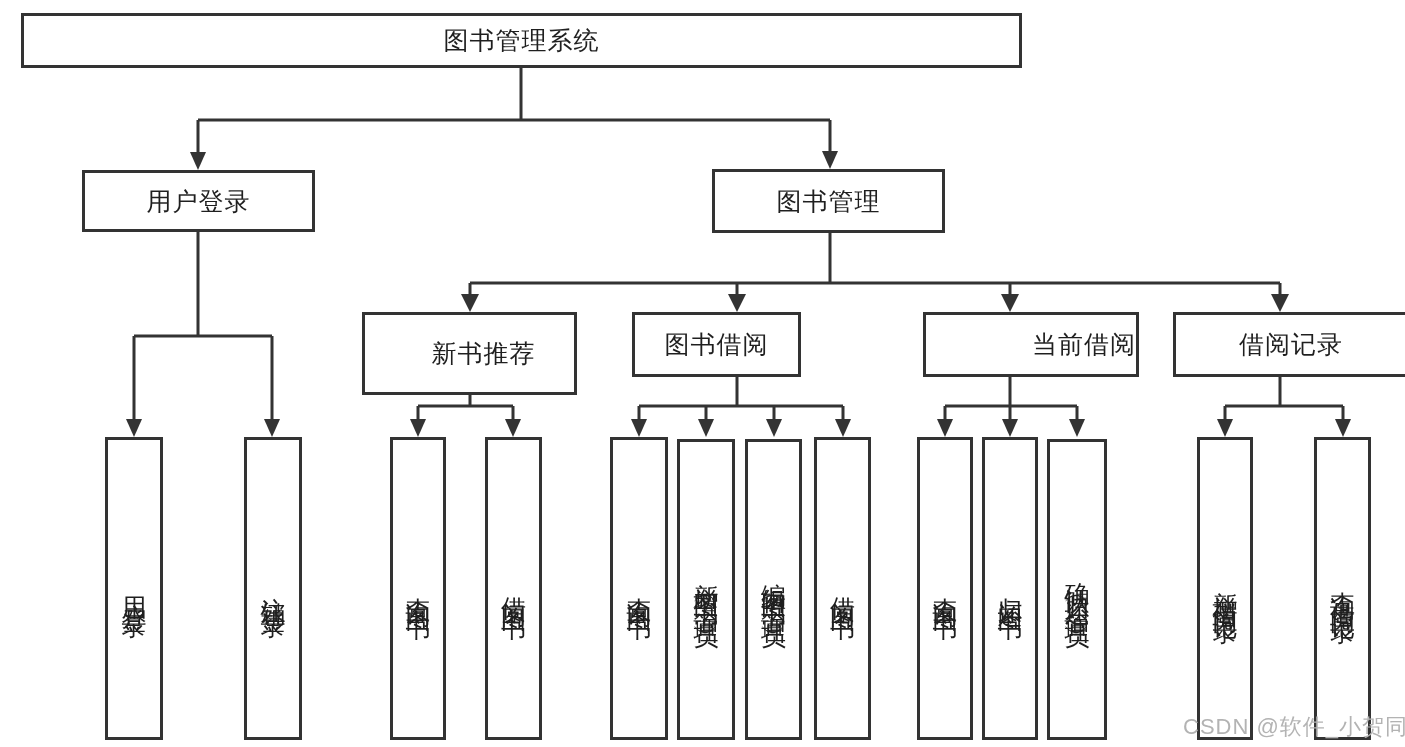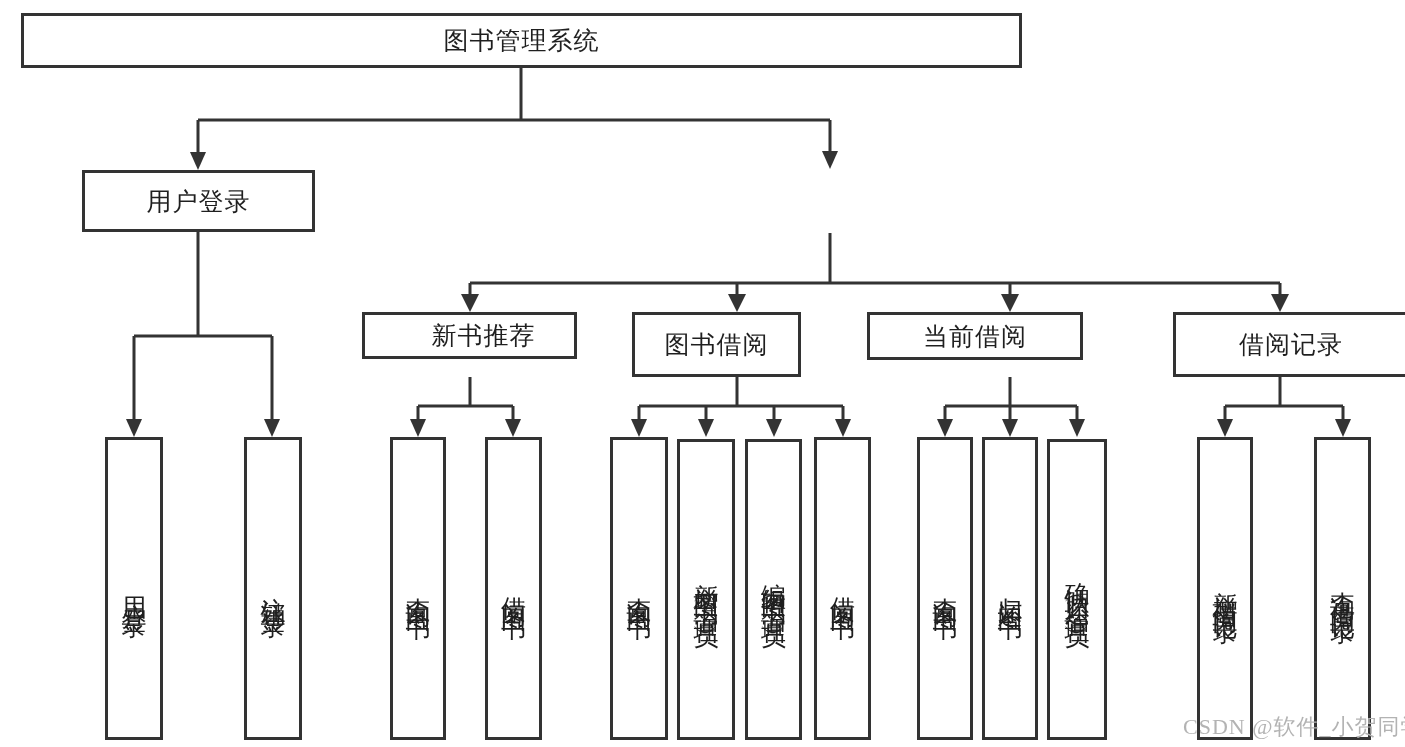--- a/index.html
+++ b/index.html
@@ -1,18 +1,18 @@
 <!DOCTYPE html>
 <html><head>
 <meta charset="utf-8">
 <style>
   html, body { margin:0; padding:0; background:#ffffff; }
   #stage {
     position:relative; width:1405px; height:747px; background:#ffffff;
-    font-family:Liberation Serif, serif; overflow:hidden;
+    font-family:Liberation Sans, sans-serif; overflow:hidden;
   }
   #edges { position:absolute; left:0; top:0; width:1405px; height:747px; }
   .node {
     position:absolute; box-sizing:border-box; background:#ffffff;
     border:3px solid #333333; color:#1f1f1f;
     display:flex; align-items:center; justify-content:center;
   }
   .node-h { font-size:25px; letter-spacing:1px; white-space:nowrap; }
   .node-v span {
     writing-mode:vertical-rl; text-orientation:mixed;
@@ -66,28 +66,31 @@
     <polygon class="head" points="1335,419 1351,419 1343,437"></polygon>
   </svg>
 
   <div class="node node-h" style="left:21px; top:13px; width:1001px; height:55px;">
     <span>图书管理系统</span>
   </div>
 
   <div class="node node-h" style="left:82px; top:170px; width:233px; height:62px;">
     <span>用户登录</span>
   </div>
+  <div class="node node-h" style="left:712px; top:169px; width:233px; height:64px;">
+    <span>图书管理</span>
+  </div>
 
-  <div class="node node-h" style="left:362px; top:312px; width:215px; height:47px;padding-left:28px;">
+  <div class="node node-h" style="left:362px; top:312px; width:215px; height:83px;padding-left:28px;">
     <span>新书推荐</span>
   </div>
   <div class="node node-h" style="left:632px; top:312px; width:169px; height:65px;">
     <span>图书借阅</span>
   </div>
-  <div class="node node-h" style="left:867px; top:312px; width:216px; height:48px;">
+  <div class="node node-h" style="left:923px; top:312px; width:216px; height:65px;justify-content:flex-end;">
     <span>当前借阅</span>
   </div>
   <div class="node node-h" style="left:1173px; top:312px; width:236px; height:65px;">
     <span>借阅记录</span>
   </div>
 
   <div class="node node-v" style="left:105px; top:437px; width:58px; height:303px;">
     <span>用户登录</span>
   </div>
   <div class="node node-v" style="left:244px; top:437px; width:58px; height:303px;">

